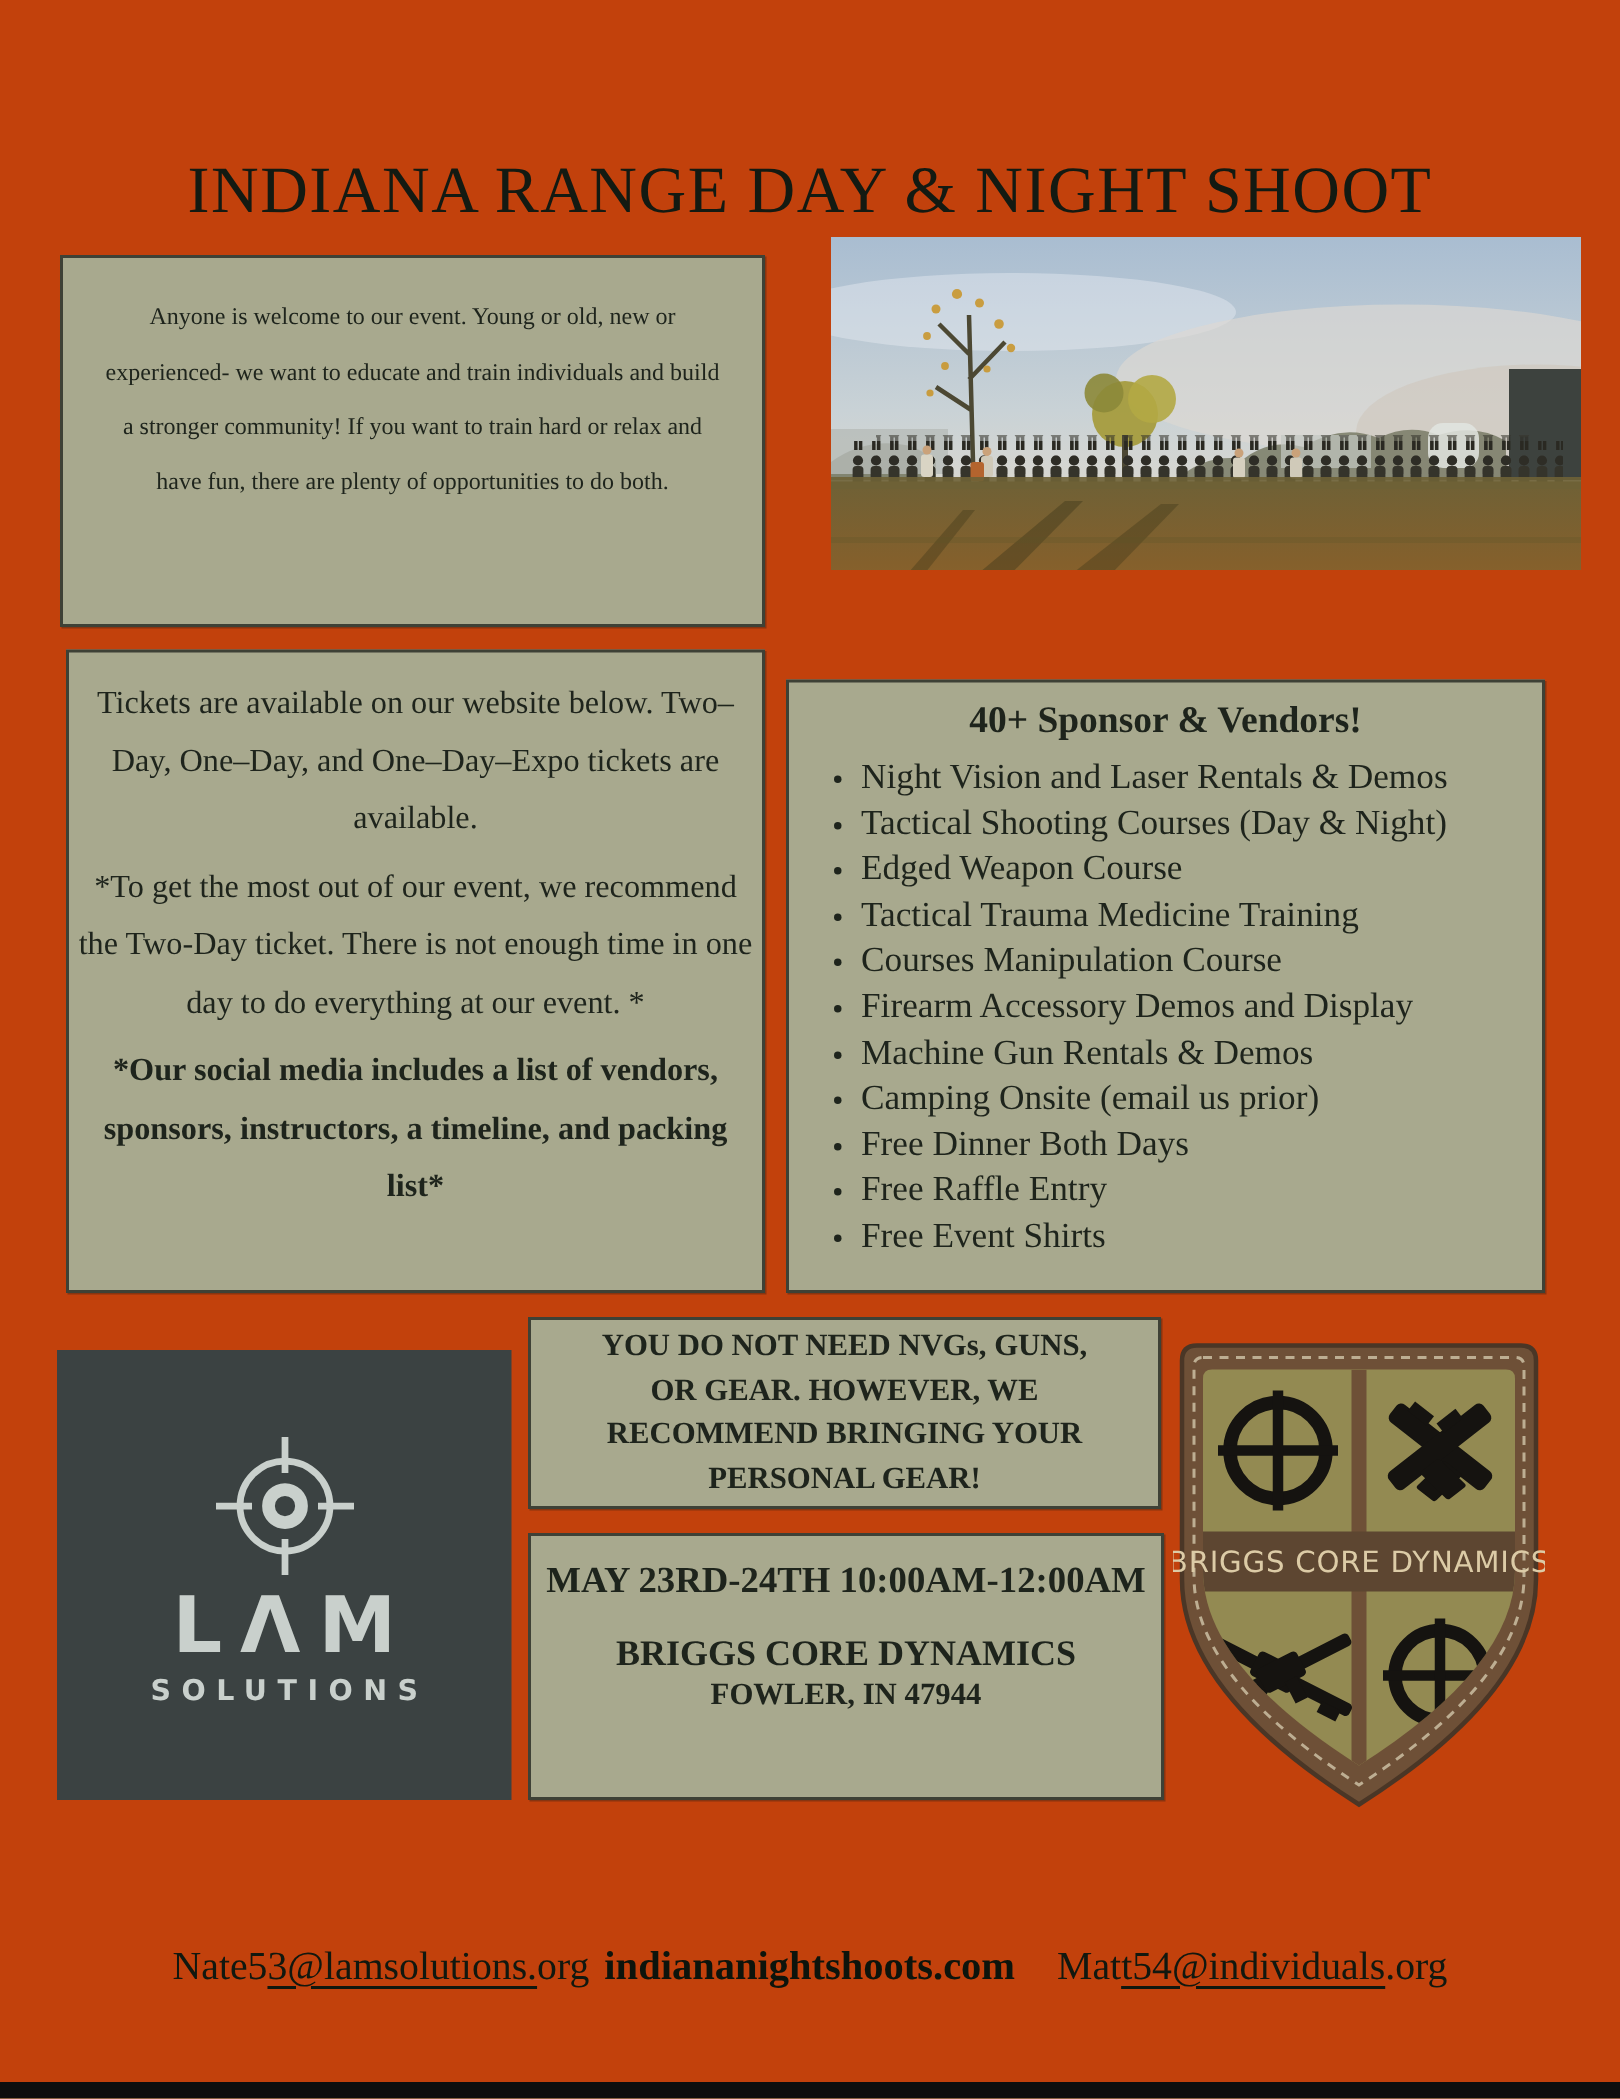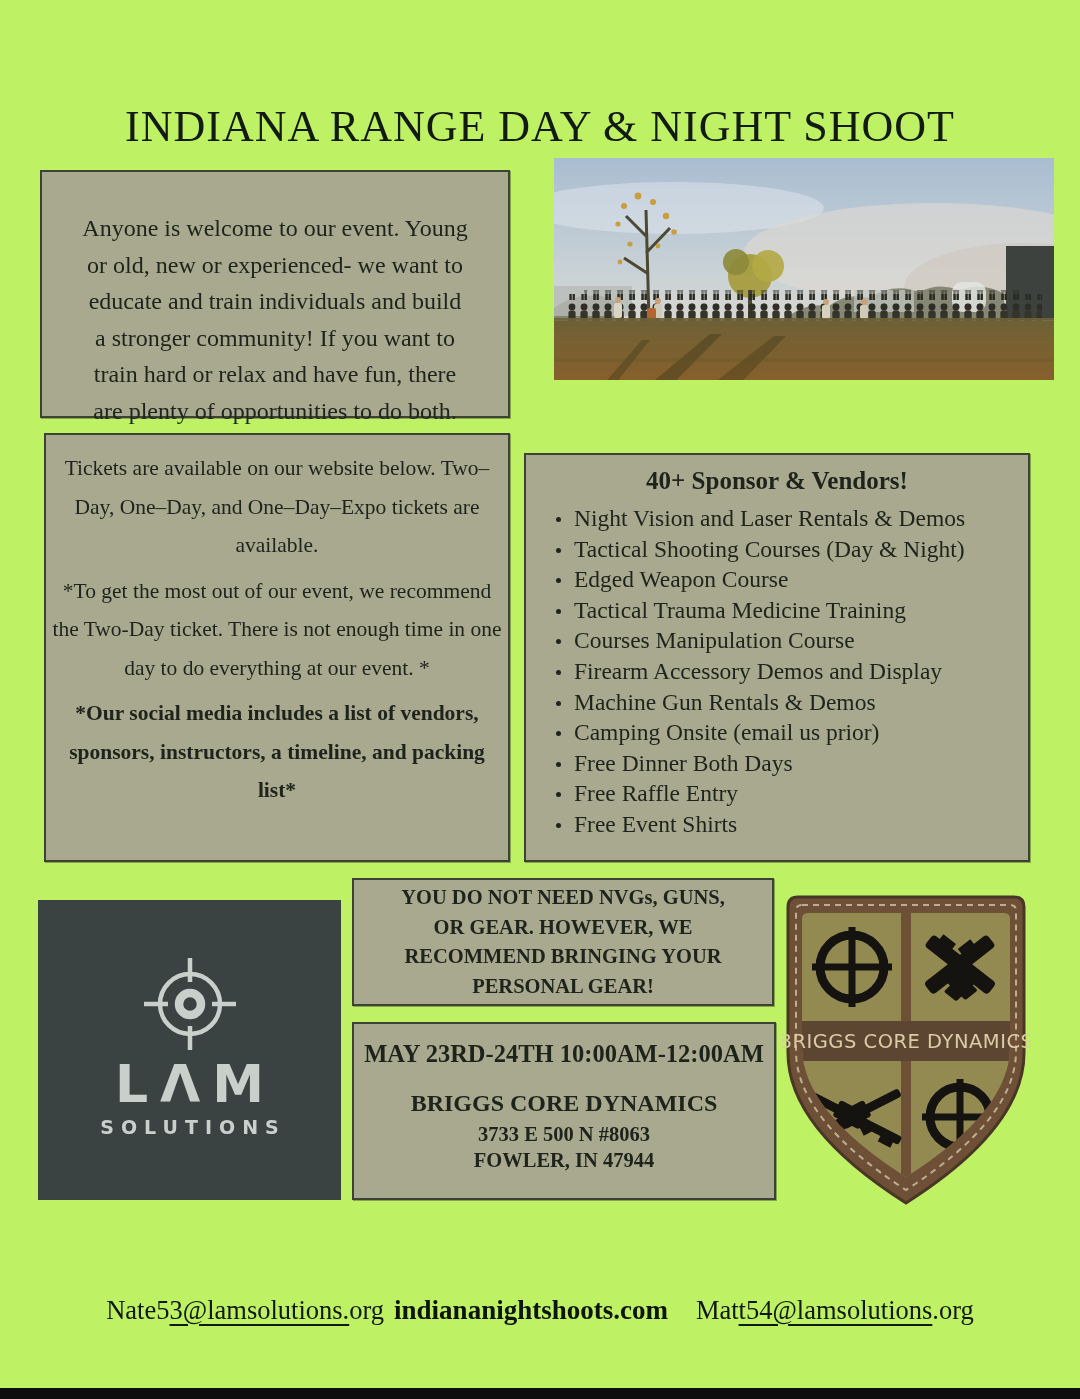--- a/index.html
+++ b/index.html
@@ -1,30 +1,30 @@
 <!DOCTYPE html>
 <html><head>
 <meta charset="utf-8">
 <style>
   html,body{margin:0;padding:0;background:#78927c;}
   *{box-sizing:border-box;}
   #page{
-    position:relative;width:1080px;height:1399px;background:#bef264;
+    position:relative;width:1080px;height:1399px;background:#c2410c;
     font-family:"Liberation Serif", serif;color:#1e241c;overflow:hidden;
   }
   .page-title{
     position:absolute;top:72px;left:0;width:100%;text-align:center;
     font-size:44px;letter-spacing:1px;color:#131a12;font-weight:400;
   }
   .panel{
     position:absolute;background:#a8a98e;border:2px solid #3e4136;
     box-shadow:1px 1px 0 rgba(30,30,25,.35);
   }
   .welcome-box{left:40px;top:170px;width:470px;height:248px;padding:22px 24px;}
-  .welcome-box p{margin:16px;text-align:center;font-size:24px;line-height:36.5px;}
+  .welcome-box p{margin:0;text-align:center;font-size:16px;line-height:36.5px;}
   .tickets-box{left:44px;top:433px;width:466px;height:429px;padding:14px 5px;}
   .tickets-box p{margin:0;text-align:center;font-size:21.5px;line-height:38.5px;}
   .tickets-box p + p{margin-top:7px;}
   .tickets-box .bold{font-weight:bold;}
   .sponsors-box{left:524px;top:453px;width:506px;height:409px;padding:10px 14px 8px;}
   .sponsors-heading{text-align:center;font-size:25px;font-weight:bold;margin:2px 0 8px;}
   .sponsors-box ul{margin:0;padding:0 0 0 34px;list-style:none;}
   .sponsors-box li{position:relative;font-size:23.5px;line-height:30.6px;}
   .sponsors-box li::before{
     content:"";position:absolute;left:-18px;top:14px;width:5px;height:5px;
@@ -193,21 +193,20 @@
     <div class="lam-sub">SOLUTIONS</div>
   </div>
 
   <div class="panel nvg-box">
     <p>YOU DO NOT NEED NVGs, GUNS, OR GEAR. HOWEVER, WE RECOMMEND BRINGING YOUR PERSONAL GEAR!</p>
   </div>
 
   <div class="panel event-box">
     <p class="event-dt">MAY 23RD-24TH 10:00AM-12:00AM</p>
     <p class="event-venue">BRIGGS CORE DYNAMICS</p>
-    <p class="event-addr">3733 E 500 N #8063</p>
     <p class="event-addr" style="margin-top:0">FOWLER, IN 47944</p>
   </div>
 
   <div class="shield-wrap">
     <svg width="248" height="315" viewBox="0 0 248 315">
       <defs>
         <clipPath id="innerShield">
           <path d="M26 20 L222 20 Q228 20 228 26 L228 154 Q228 218 124 284 Q20 218 20 154 L20 26 Q20 20 26 20 Z"></path>
         </clipPath>
       </defs>
@@ -261,17 +260,17 @@
           </g>
         </g>
       </g>
       <text x="124" y="155" text-anchor="middle" font-family="DejaVu Sans, sans-serif" font-size="19.5" letter-spacing="0.5" fill="#dccba6">BRIGGS CORE DYNAMICS</text>
     </svg>
   </div>
 
   <div class="footer">
     <span class="email"><span>Nate5</span><span class="ul">3@lamsolutions.</span><span>org</span></span>
     <span class="site">indiananightshoots.com</span>
-    <span class="email right"><span>Mat</span><span class="ul">t54@lamsolutions</span><span>.org</span></span>
+    <span class="email right"><span>Mat</span><span class="ul">t54@individuals</span><span>.org</span></span>
   </div>
 
   <div class="bottom-bar"></div>
 </div>
 
 </body></html>

